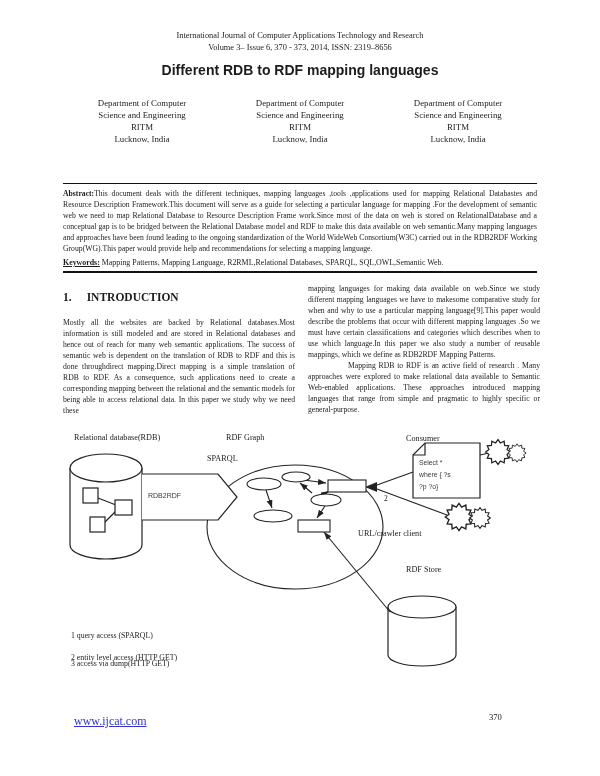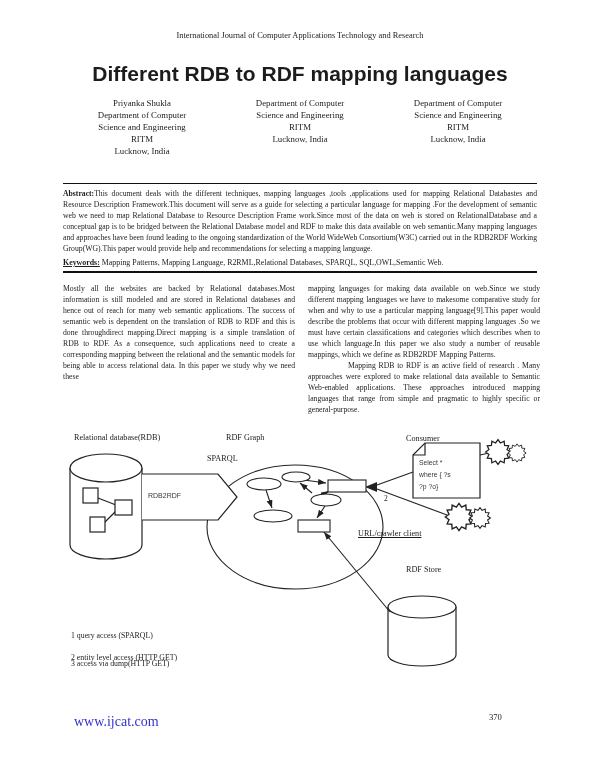--- a/index.html
+++ b/index.html
@@ -6,21 +6,21 @@
   body {
     width:600px; height:776px; background:#ffffff; position:relative;
     font-family:"Liberation Serif", serif; color:#1c1c1c; overflow:hidden;
   }
   .hdr {
     position:absolute; top:30px; left:0; width:600px; text-align:center;
     font-size:8.4px; line-height:11.5px;
   }
   .title {
     position:absolute; top:62px; left:0; width:600px; text-align:center;
-    font-family:"Liberation Sans", sans-serif; font-size:21px; font-weight:bold;
+    font-family:"Liberation Sans", sans-serif; font-size:14px; font-weight:bold;
     margin:0;
   }
   .authors { position:absolute; top:97px; left:63px; width:474px; display:flex; }
   .author-col { flex:1; text-align:center; font-size:8.8px; line-height:12px; }
   .rule-top    { position:absolute; top:183px; left:63px; width:474px; border-top:1.6px solid #111; }
   .abstract {
     position:absolute; top:189px; left:63px; width:474px;
     font-size:7.7px; line-height:10.9px; text-align:justify;
   }
   .keywords { position:absolute; top:258px; left:63px; width:474px; font-size:7.9px; }
@@ -36,77 +36,80 @@
   .fig { position:absolute; top:428px; left:0; width:600px; height:282px; }
   .fig svg { position:absolute; top:0; left:0; }
   .fig-label { position:absolute; font-size:8.2px; white-space:nowrap; }
   .l-rdb      { left:74px;  top:5px; }
   .l-graph    { left:226px; top:5px; }
   .l-consumer { left:406px; top:6px; }
   .l-sparql   { left:207px; top:26px; }
   .l-rdb2rdf  { left:148px; top:64px; font-family:"Liberation Sans", sans-serif; font-size:7px; color:#3a3a3a; }
   .l-query    { left:419px; top:29px; font-family:"Liberation Sans", sans-serif; font-size:6.8px; line-height:12px; color:#3a3a3a; }
   .l-two      { left:384px; top:66px; font-size:7.5px; }
-  .l-crawler  { left:358px; top:101px;text-decoration:underline; }
+  .l-crawler  { left:358px; top:101px; }
   .l-store    { left:406px; top:137px; }
   .l-leg1     { left:71px;  top:203px; font-size:7.8px; }
   .l-leg2     { left:71px;  top:225px; font-size:7.8px; }
   .l-leg3     { left:71px;  top:231px; font-size:7.8px; }
 
   .footer-link {
-    position:absolute; top:714px; left:74px; font-size:14px;
-    color:#3333cc; cursor:pointer;
+    position:absolute; top:714px; left:74px; font-size:12px;
+    color:#3333cc; text-decoration:underline; cursor:pointer;
   }
   .page-num { position:absolute; top:712px; left:489px; font-size:8.6px; }
 </style>
 </head>
 <body>
 
 <div class="hdr">
   <div>International Journal of Computer Applications Technology and Research</div>
+  <div>Volume 3– Issue 6, 370 - 373, 2014, ISSN:  2319–8656</div>
 </div>
 
 <h1 class="title">Different RDB to RDF mapping languages</h1>
 
 <div class="authors">
-  <div class="author-col">
-    <div>Priyanka Shukla</div>
-    <div>Department of Computer</div>
-    <div>Science and Engineering</div>
-    <div>RITM</div>
-    <div>Lucknow, India</div>
-  </div>
   <div class="author-col">
     <div>Department of Computer</div>
     <div>Science and Engineering</div>
     <div>RITM</div>
     <div>Lucknow, India</div>
   </div>
   <div class="author-col">
     <div>Department of Computer</div>
     <div>Science and Engineering</div>
     <div>RITM</div>
     <div>Lucknow, India</div>
   </div>
+  <div class="author-col">
+    <div>Department of Computer</div>
+    <div>Science and Engineering</div>
+    <div>RITM</div>
+    <div>Lucknow, India</div>
+  </div>
 </div>
 
 <div class="rule-top"></div>
 
 <div class="abstract">
   <b>Abstract:</b><span>This document deals with the different techniques, mapping languages ,tools ,applications used for mapping Relational Databastes and Resource Description Framework.This document will serve as a guide for selecting a particular language for mapping .For the development of semantic web we need to map Relational Database to Resource Description Frame work.Since most of the data on web is stored on RelationalDatabase and a conceptual gap is to be bridged between the Relational Database model and RDF to make this data available on web semantic.Many mapping languages and approaches have been found leading to  the ongoing standardization of the World WideWeb Consortium(W3C) carried out in the RDB2RDF Working Group(WG).This paper would provide help and recommendations for selecting a mapping language.</span>
 </div>
 
 <div class="keywords">
   <b>Keywords:</b><span> Mapping Patterns, Mapping Language, R2RML,Relational Databases, SPARQL, SQL,OWL,Semantic Web.</span>
 </div>
 
 <div class="rule-bottom"></div>
 
 <div class="columns">
   <div class="col">
+    <div class="intro-h">
+      <span class="num">1.</span><span>INTRODUCTION</span>
+    </div>
     <p>Mostly all the websites are backed by Relational databases.Most  information is still modeled and are  stored in Relational databases and  hence out of reach for many web semantic applications. The success of semantic web is dependent on the translation of RDB to RDF and this is done throughdirect mapping.Direct mapping is a simple translation of RDB to RDF. As a consequence, such applications need to create a corresponding mapping between the relational and the semantic models for being able to access relational data. In this paper we study why we need these</p>
   </div>
   <div class="col">
     <p>mapping languages for making data available on web.Since we study different  mapping languages we have to makesome comparative study for when and why to use a particular mapping language[9].This paper would describe the problems that occur with  different mapping languages .So we must have certain classifications and categories which describes when to use which language.In this paper we also study a number of reusable mappings, which we define as RDB2RDF Mapping Patterns.</p>
     <p class="p2">Mapping RDB to RDF  is an active field of research . Many approaches were explored to make relational data available to Semantic Web-enabled applications.  These approaches introduced mapping languages that range from simple and pragmatic to highly specific or general-purpose.</p>
   </div>
 </div>
 
 <div class="fig">
   <svg width="600" height="282" viewBox="0 0 600 282">

